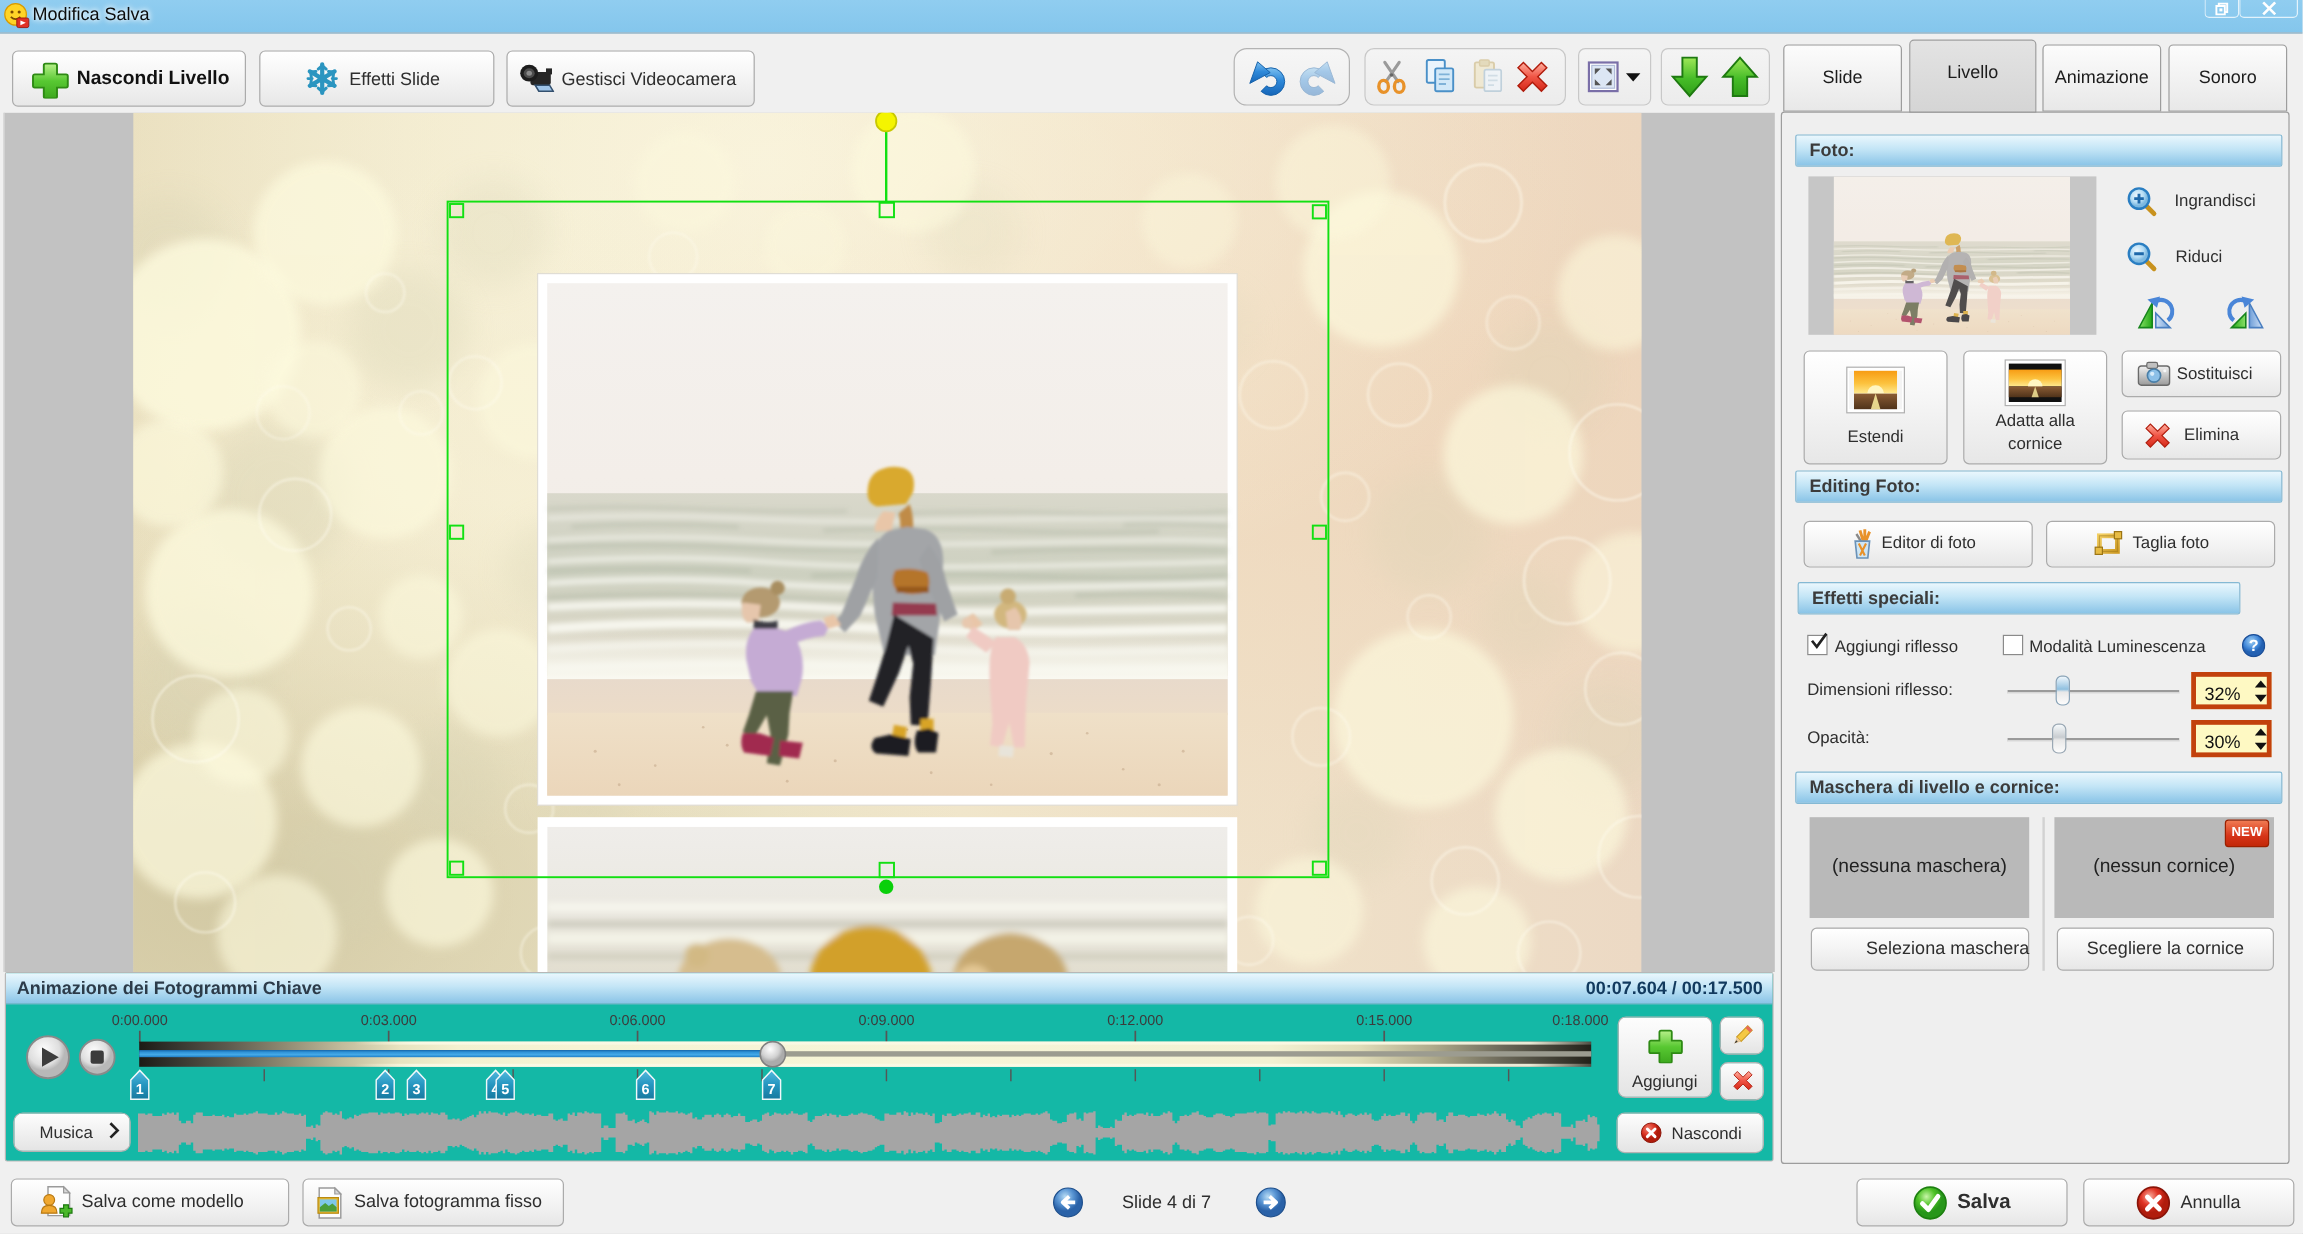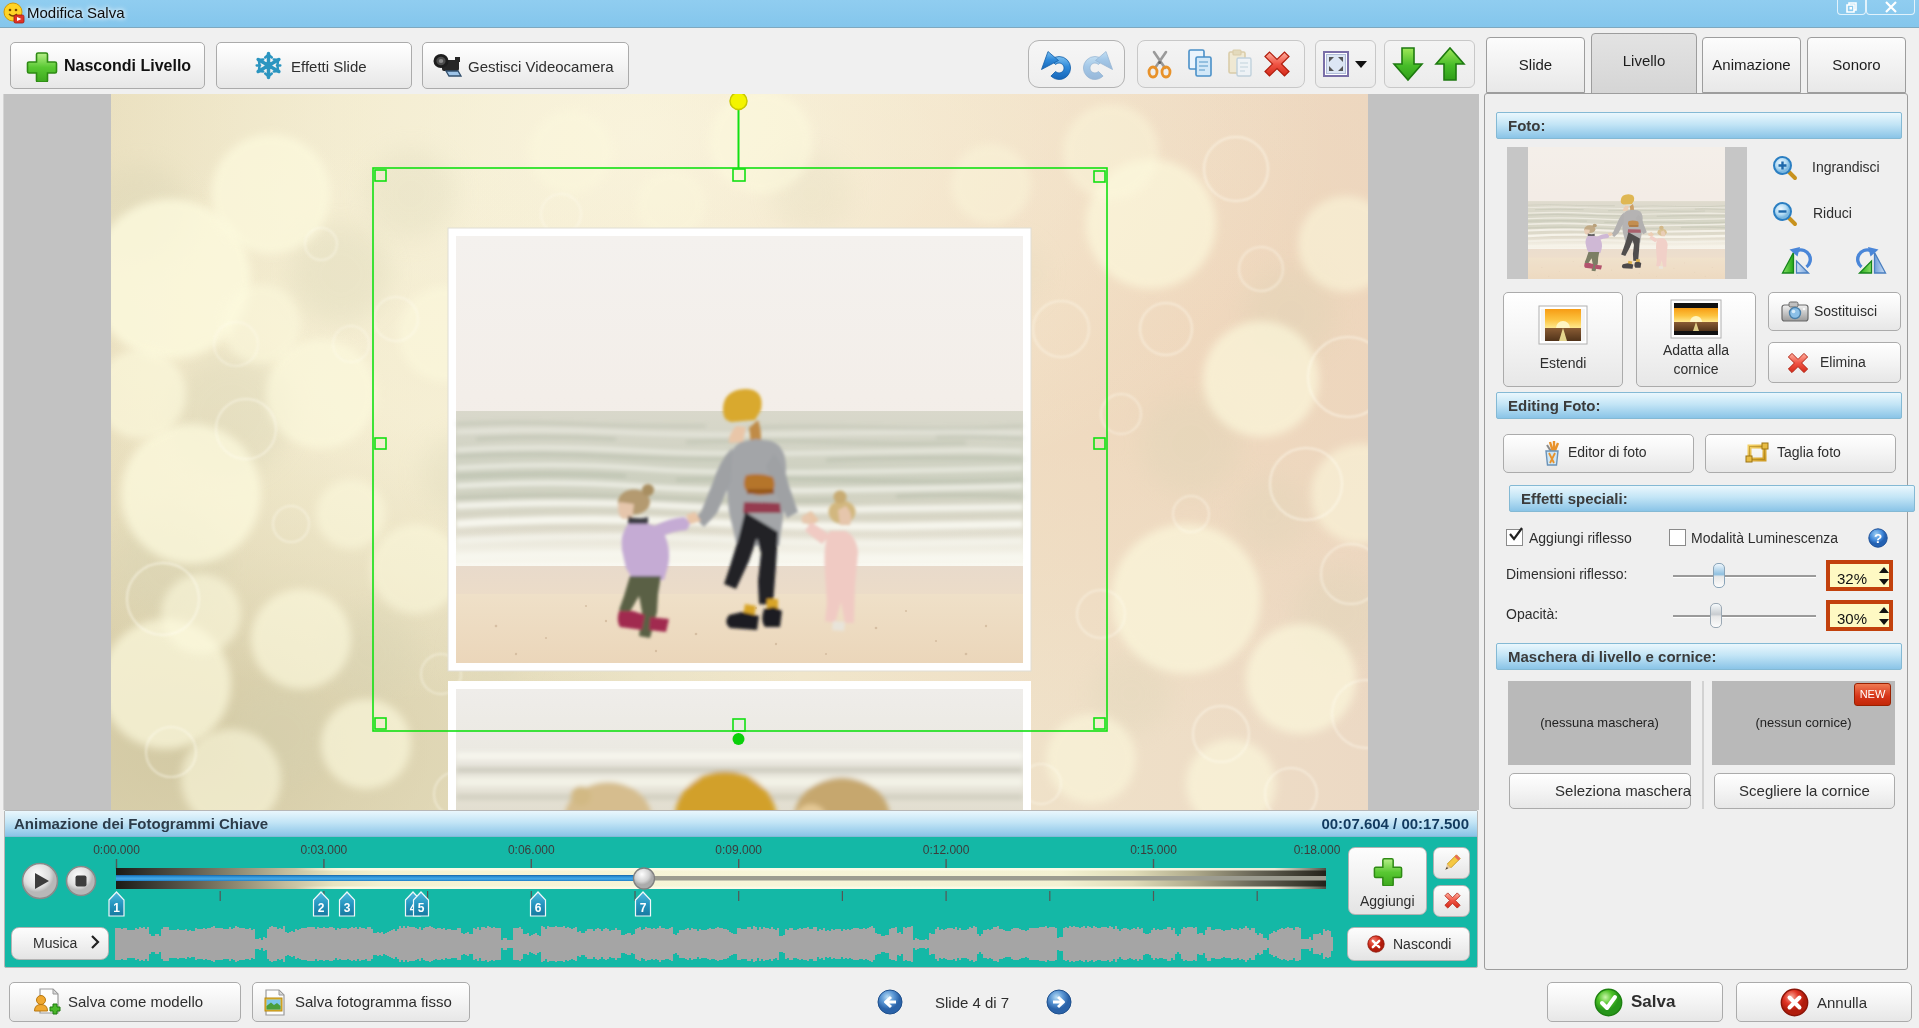--- a/index.html
+++ b/index.html
@@ -12,21 +12,21 @@
 #title{position:absolute;left:27px;top:4px;font-size:15px;color:#0c0c0c;text-shadow:0 0 4px #fff,0 0 6px #fff}
 .winbtn{position:absolute;top:0;height:15px;border:1px solid rgba(255,255,255,.75);border-top:none;border-radius:0 0 4px 4px;box-sizing:border-box}
 #workarea{position:absolute;left:3px;top:94px;width:1475px;height:716px;background:#c2c2c2;border-left:1px solid #d5d5d5}
 #canvaswrap{position:absolute;left:107px;top:0px;width:1257px;height:716px}
 #timeline{position:absolute;left:4px;top:810px;width:1474px;height:158px;background:#14b8a6;border:1px solid #b7b7b7;border-radius:2px;box-sizing:border-box}
 #tlhdr{position:absolute;left:0px;top:0px;width:1472px;height:25px;background:linear-gradient(#eaf7fd,#c3e5f6 45%,#8ac4e7);border-bottom:1px solid #84b9d4}
 #rightpanel{position:absolute;left:1480px;top:0px;width:439px;height:1028px}
 .tab{position:absolute;top:37px;height:56px;background:linear-gradient(#fcfcfc,#f0f0f0 60%,#e8e8e8);border:1px solid #9d9d9d;border-radius:4px 4px 0 0;box-sizing:border-box;font-size:15px;color:#1c1c1c;text-align:center;line-height:54px}
 .tabactive{top:33px;height:61px;background:linear-gradient(#e3e3e3,#d5d5d5);z-index:3}
 #pane{position:absolute;left:4px;top:93px;width:424px;height:877px;background:#efefef;border:1px solid #9d9d9d;border-radius:3px;box-sizing:border-box}
-.graybox{position:absolute;background:#b9b9b9;color:#222;font-size:13px;text-align:center}
+.graybox{position:absolute;background:#b9b9b9;color:#222;font-size:16px;text-align:center}
 .spin{position:absolute;width:67px;height:31px;background:#fef9c3;border:4px solid #c2410c;box-sizing:border-box;font-size:15px;color:#111}
 svg{display:block}
 .icon{position:absolute}
 </style></head>
 <body>
 <div id="root">
 
 <div id="titlebar">
   <svg class="icon" style="left:3px;top:2px" width="22" height="23" viewBox="0 0 22 23">
     <circle cx="10" cy="10" r="9" fill="#ffd427" stroke="#d89a00" stroke-width="1"></circle>
@@ -808,21 +808,21 @@
             <stop offset="1" stop-color="#cf9c26"></stop>
           </linearGradient>
         </defs>
  <rect x="4.5" y="6.5" width="15" height="13" fill="none" stroke="url(#gold)" stroke-width="4"></rect>
  <rect x="4.5" y="6.5" width="15" height="13" fill="none" stroke="#9c7514" stroke-width="1" opacity=".5"></rect>
  <rect x="17" y="3" width="6" height="6" fill="#e8bc44" stroke="#9c7514" stroke-width="1"></rect>
  <rect x="1" y="16" width="6" height="6" fill="#e8bc44" stroke="#9c7514" stroke-width="1"></rect>
 </svg>
 <div class="lbl" style="left:297px;top:444px">Taglia foto</div>
 
-<div class="hdr" style="left:29px;top:485px;width:406px;height:27px">Effetti speciali:</div>
+<div class="hdr" style="left:18px;top:485px;width:369px;height:27px">Effetti speciali:</div>
 <div class="abs" style="left:26px;top:529px;width:15px;height:15px;background:#fff;border:1px solid #8a8a8a"></div>
 <svg class="icon" style="left:27px;top:526px" width="17" height="17" viewBox="0 0 17 17">
         <path d="M3 8 L7 13 L15 2" fill="none" stroke="#222" stroke-width="2.2"></path>
       </svg>
 <div class="lbl" style="left:49px;top:530px">Aggiungi riflesso</div>
 <div class="abs" style="left:189px;top:529px;width:15px;height:15px;background:#fff;border:1px solid #8a8a8a"></div>
 <div class="lbl" style="left:211px;top:530px">Modalità Luminescenza</div>
 <svg class="icon" style="left:388px;top:528px" width="20" height="20" viewBox="0 0 20 20">
  <defs>
           <radialGradient id="qg" cx=".4" cy=".3">
@@ -853,21 +853,21 @@
       </div>
 <svg class="icon" style="left:398px;top:605px" width="12" height="22" viewBox="0 0 12 22">
         <path d="M1 8 L6 2 L11 8 Z" fill="#111"></path>
         <path d="M1 14 L6 20 L11 14 Z" fill="#111"></path>
       </svg>
 
 <div class="hdr" style="left:16px;top:643px;width:406px;height:27px">Maschera di livello e cornice:</div>
 <div class="abs" style="left:222px;top:681px;width:2px;height:128px;background:#d2d2d2"></div>
 <div class="graybox" style="left:28px;top:681px;width:183px;height:84px;line-height:84px">(nessuna maschera)</div>
 <div class="graybox" style="left:232px;top:681px;width:183px;height:84px;line-height:84px">(nessun cornice)</div>
-<div class="abs" style="left:374px;top:683px;width:37px;height:23px;background:linear-gradient(#f07a52,#d63418 60%,#c22808);border:1px solid #9a2000;border-radius:3px;box-sizing:border-box;color:#fff;font-weight:normal;font-size:11px;text-align:center;line-height:21px">NEW</div>
+<div class="abs" style="left:374px;top:683px;width:37px;height:23px;background:linear-gradient(#f07a52,#d63418 60%,#c22808);border:1px solid #9a2000;border-radius:3px;box-sizing:border-box;color:#fff;font-weight:bold;font-size:11px;text-align:center;line-height:21px">NEW</div>
 <div class="btn" style="left:29px;top:773px;width:182px;height:36px"></div>
 <div class="lbl" style="left:29px;top:782px;width:182px;text-align:right;font-size:15px">Seleziona maschera</div>
 <div class="btn" style="left:234px;top:773px;width:181px;height:36px"></div>
 <div class="lbl" style="left:234px;top:782px;width:181px;text-align:center;font-size:15px">Scegliere la cornice</div>
 
 </div>
 
 </div>
 
 </body></html>

